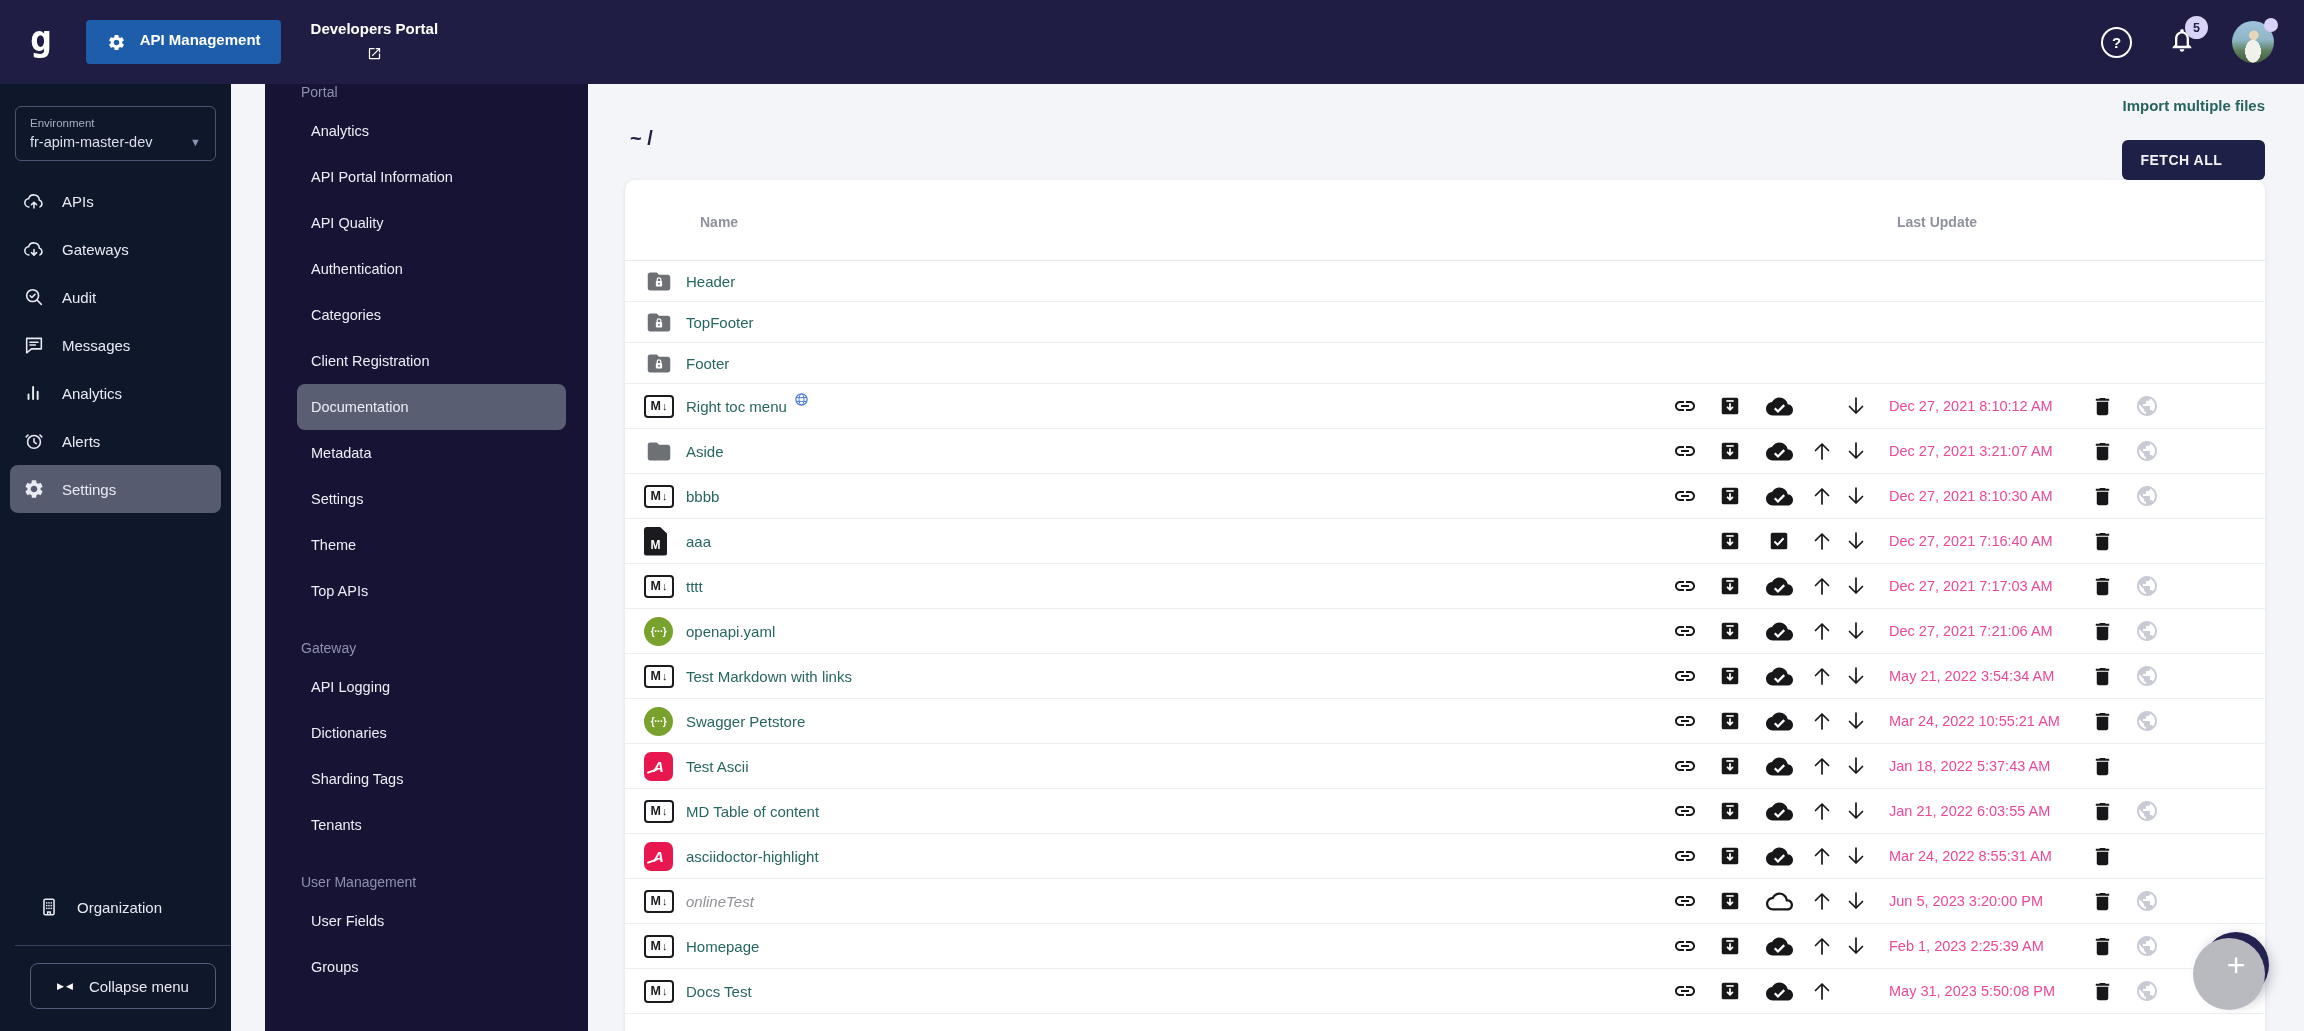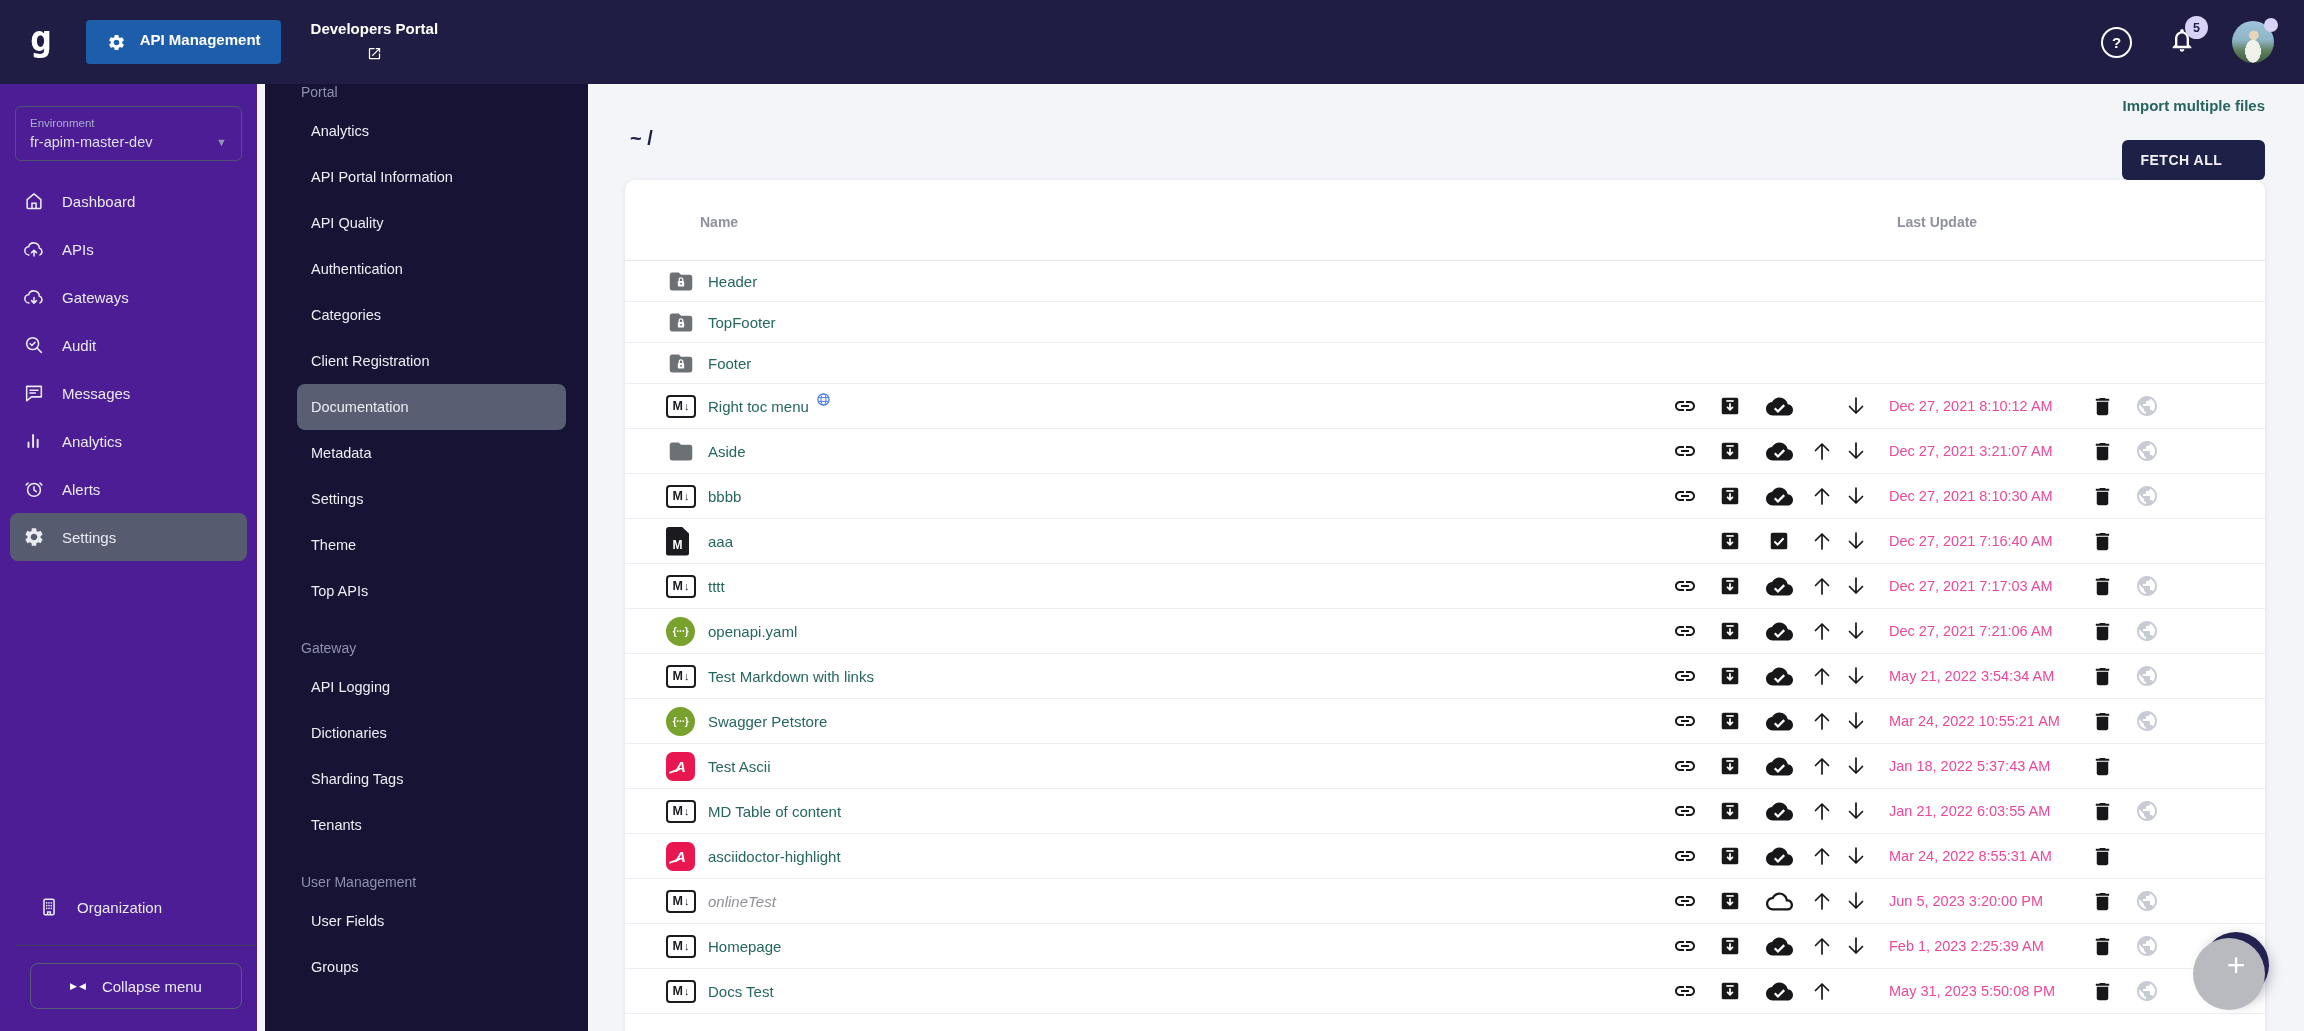--- a/index.html
+++ b/index.html
@@ -23,21 +23,21 @@
     background:#d8d3f6;color:#1d2047;font-size:12.5px;font-weight:bold;
     display:flex;align-items:center;justify-content:center;}
   .avatar-wrap{position:relative;cursor:pointer;}
   .avatar{width:42px;height:42px;border-radius:50%;
     background:
       radial-gradient(circle at 52% 34%, #e7d6b8 0 13%, rgba(0,0,0,0) 14%),
       radial-gradient(ellipse at 50% 72%, #f1f1ec 0 26%, rgba(0,0,0,0) 27%),
       linear-gradient(180deg,#9fc3dc 0%,#8fb6c6 45%,#5c7e5a 72%,#3f5e42 100%);}
   .avatar-dot{position:absolute;top:-3px;right:-4px;width:14px;height:14px;border-radius:50%;background:#d8d3f6;}
   
-  .sidebar{position:absolute;top:84px;left:0;width:257px;height:947px;background:#4c1d95;box-sizing:border-box;}
+  .sidebar{position:absolute;top:84px;left:0;width:231px;height:947px;background:#0f172a;box-sizing:border-box;}
   .env-box{margin:22px 15px 0 15px;border:1px solid #4e5374;border-radius:6px;padding:10px 14px;cursor:pointer;}
   .env-label{color:#a9adc7;font-size:11.5px;margin-bottom:5px;}
   .env-row{display:flex;align-items:center;justify-content:space-between;}
   .env-value{color:#dcdfeb;font-size:14.5px;}
   .env-caret{color:#8f93b3;font-size:11px;}
   .nav{margin-top:16px;}
   .nav-item{display:flex;align-items:center;gap:17px;height:48px;margin:0 10px;padding:0 13px;
     border-radius:8px;color:#e9eaf2;font-size:15px;cursor:pointer;}
   .nav-item.sel{background:#575b70;}
   .nav-icn{width:22px;height:22px;display:flex;align-items:center;justify-content:center;}
@@ -62,21 +62,21 @@
   .import-link{color:#27645f;font-weight:bold;font-size:15px;cursor:pointer;}
   .fetch-btn{background:#1d2047;color:#f2f2f5;font-weight:bold;font-size:14px;letter-spacing:.5px;
     padding:12px 18px;border-radius:6px;cursor:pointer;}
   .card{position:absolute;top:96px;left:37px;width:1640px;height:920px;background:#fff;border-radius:10px;
     box-shadow:0 1px 4px rgba(30,30,60,.10);box-sizing:border-box;}
   .thead{position:relative;height:80px;border-bottom:1px solid #e4e6ea;}
   .th{position:absolute;top:34px;font-size:14px;font-weight:bold;color:#8f929e;}
   .th-name{left:75px;}
   .th-update{left:1272px;}
   .trow{display:flex;align-items:center;height:45px;border-bottom:1px solid #eceef2;
-    padding:0 96px 0 41px;box-sizing:border-box;}
+    padding:0 96px 0 19px;box-sizing:border-box;}
   .trow.sys{height:41px;}
   .ficon{width:42px;display:flex;align-items:center;}
   .nm{color:#266661;font-size:15px;font-weight:500;cursor:pointer;white-space:nowrap;}
   .nm.it{color:#8f9197;font-style:italic;font-weight:400;}
   .tbadge{margin-left:7px;transform:translateY(-7px);display:inline-flex;}
   .sp{flex:1;}
   .slot{display:flex;align-items:center;justify-content:center;}
   .s-link{width:44px;}.s-save{width:46px;}.s-cloud{width:52px;}
   .arr{width:34px;}
   .s-trash{width:46px;}.s-globe{width:44px;}
@@ -141,29 +141,20 @@
 
 <div class="sidebar" data-interactable="false">
   <div class="env-box" data-interactable="true">
     <div class="env-label" data-interactable="false">Environment</div>
     <div class="env-row">
       <span class="env-value" data-interactable="false">fr-apim-master-dev</span>
       <span class="env-caret" data-interactable="false">▼</span>
     </div>
   </div>
   <div class="nav" id="primary-nav" data-interactable="false">
-      <div class="nav-item" data-interactable="true">
-        <span class="nav-icn" data-interactable="false">
-          <svg viewBox="0 0 24 24" width="22" height="22">
-            <path d="M4.5 10.5L12 4.3l7.5 6.2V19a1.2 1.2 0 0 1-1.2 1.2H5.7A1.2 1.2 0 0 1 4.5 19z" fill="none" stroke="#e9eaf2" stroke-width="1.7" stroke-linejoin="round"></path>
-            <path d="M9.8 20v-5.5h4.4V20" fill="none" stroke="#e9eaf2" stroke-width="1.7"></path>
-          </svg>
-        </span>
-        <span data-interactable="false">Dashboard</span>
-      </div>
       <div class="nav-item" data-interactable="true">
         <span class="nav-icn" data-interactable="false">
           <svg viewBox="0 0 24 24" width="22" height="22">
             <path d="M6.5 18.5a4.5 4.5 0 0 1-.4-8.98A6 6 0 0 1 17.8 11a4 4 0 0 1 .7 7.4" fill="none" stroke="#e9eaf2" stroke-width="1.7" stroke-linecap="round"></path>
             <path d="M12 19.5v-6M9.3 16l2.7-2.7 2.7 2.7" fill="none" stroke="#e9eaf2" stroke-width="1.7" stroke-linecap="round" stroke-linejoin="round"></path>
           </svg>
         </span>
         <span data-interactable="false">APIs</span>
       </div>
       <div class="nav-item" data-interactable="true">

